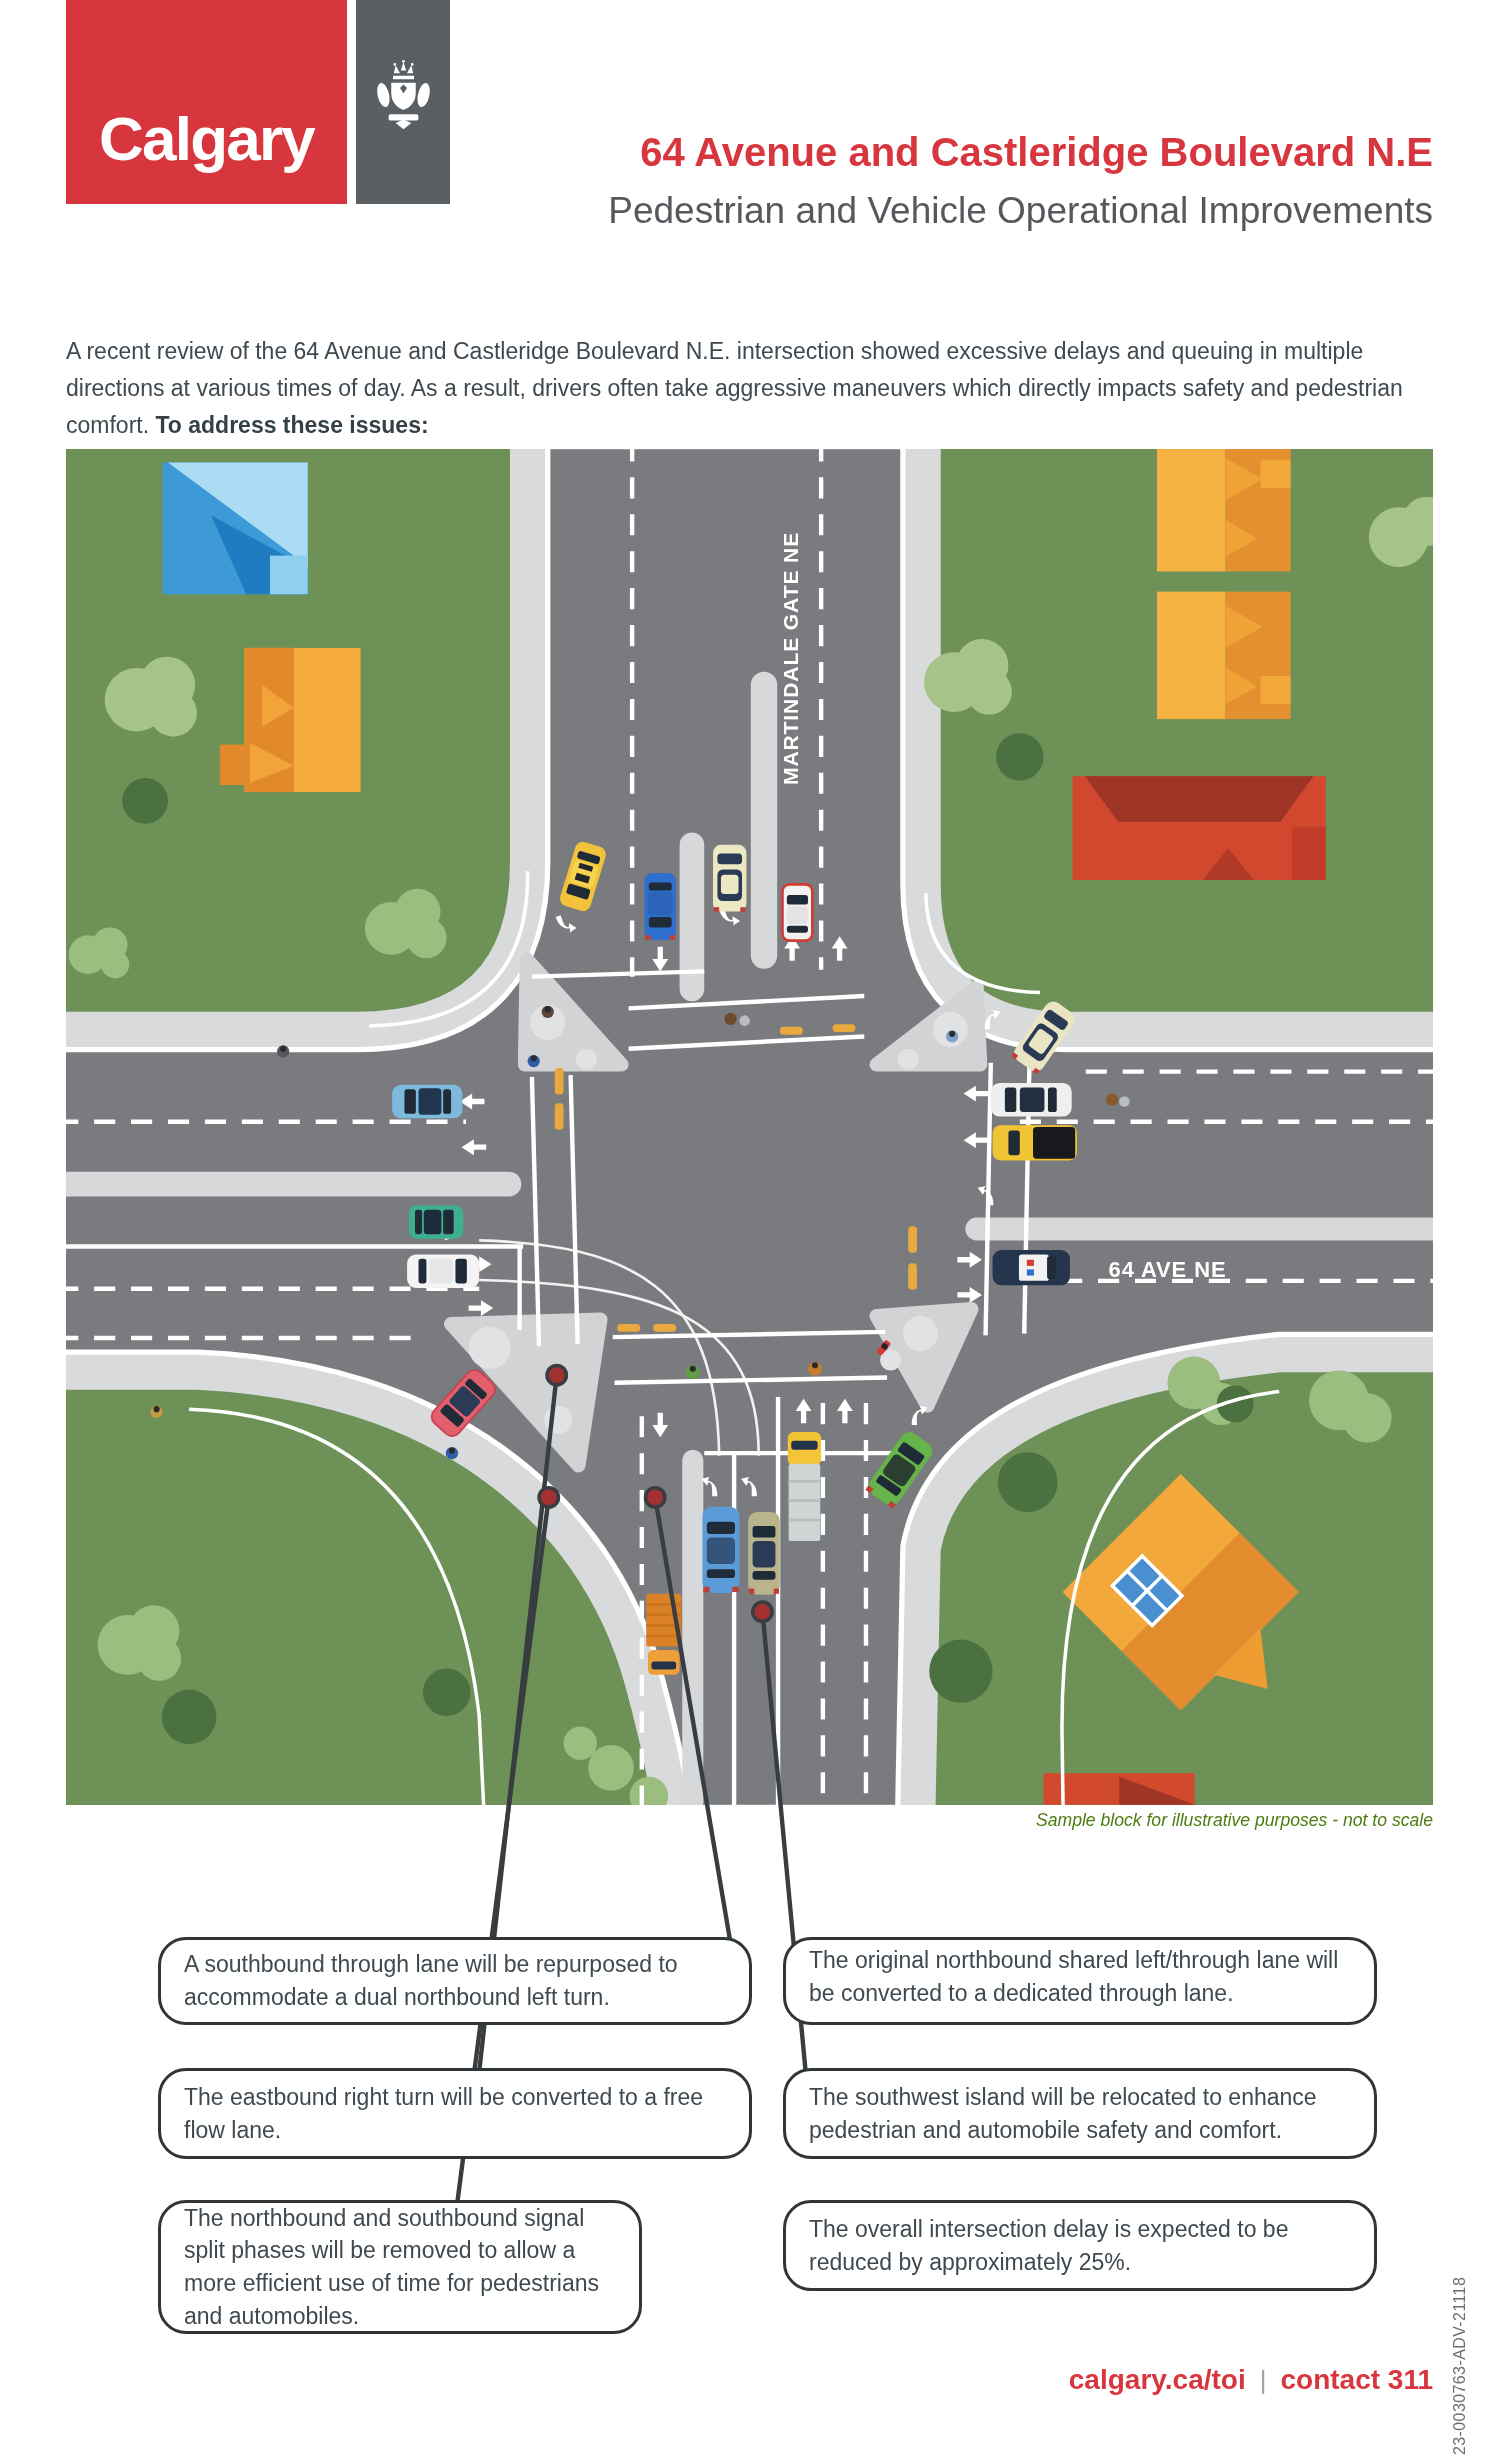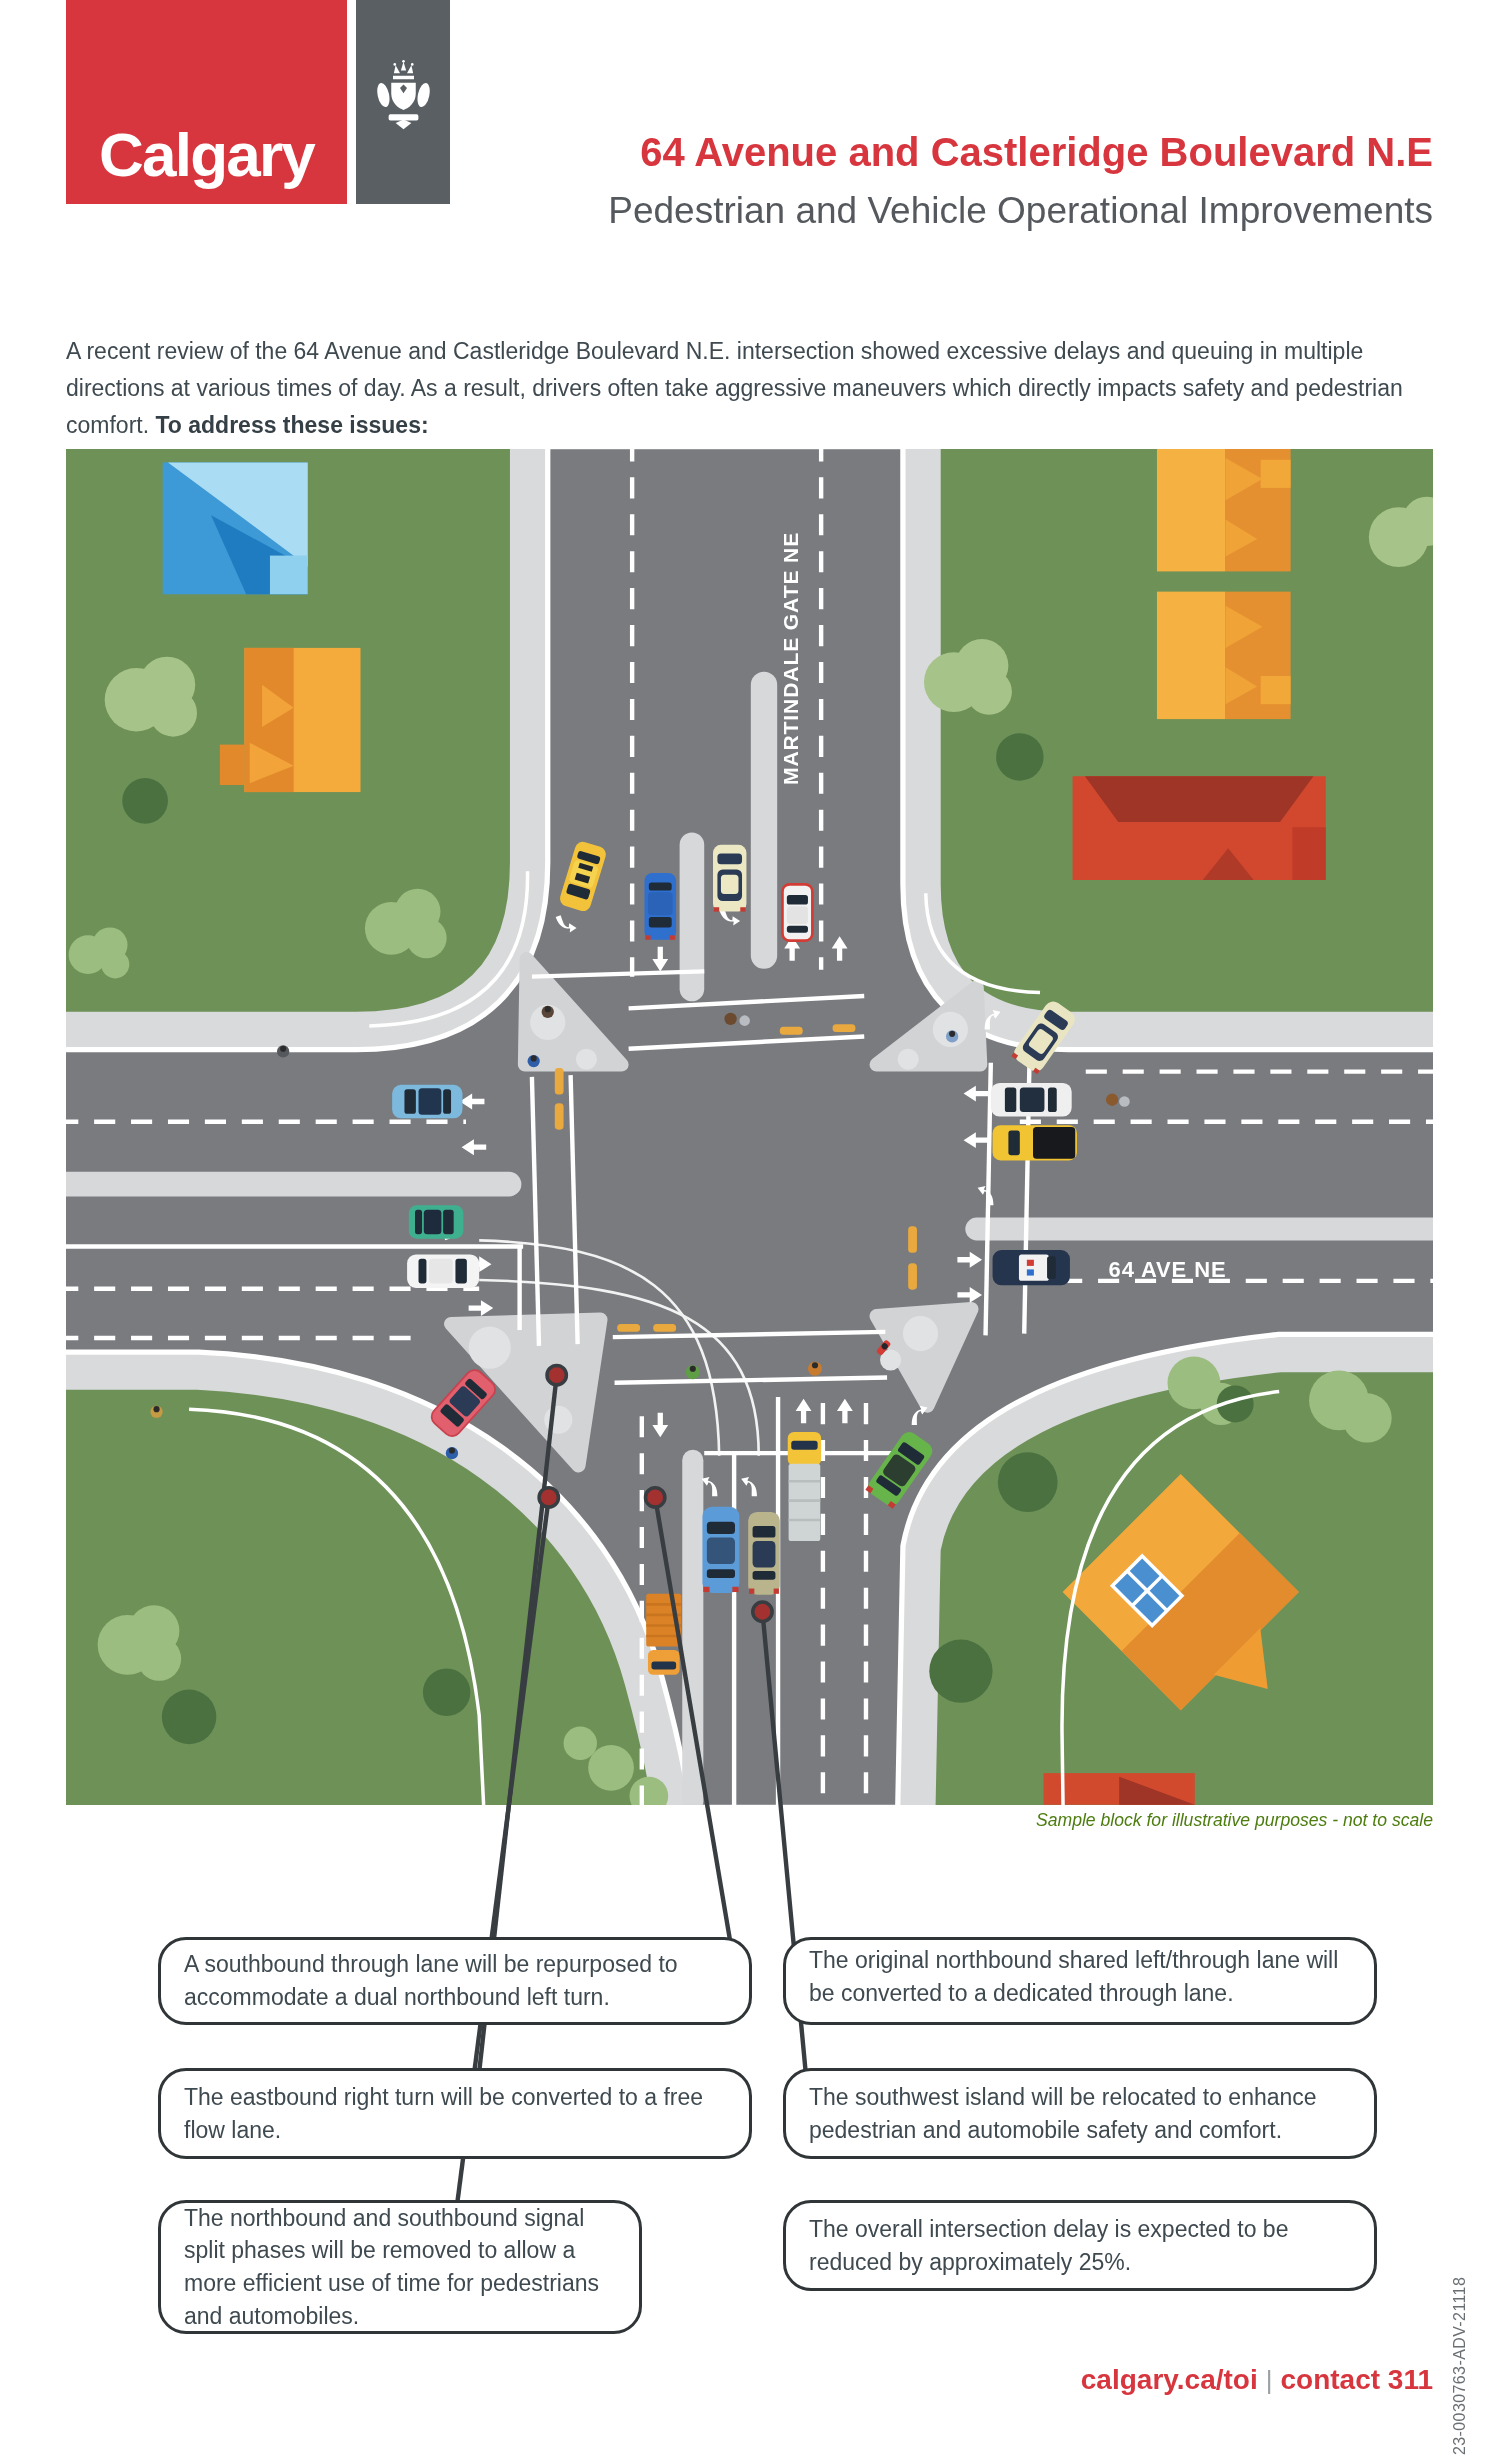--- a/index.html
+++ b/index.html
@@ -3,37 +3,37 @@
 <meta charset="utf-8">
 <style>
   html,body{margin:0;padding:0;background:#ffffff;}
   #page{position:relative;width:1495px;height:2462px;background:#fff;overflow:hidden;
         font-family:"Liberation Sans", sans-serif;}
   .abs{position:absolute;}
   
   #logo-red{left:66px;top:0;width:281px;height:204px;background:#d8363e;display:flex;
             align-items:flex-end;justify-content:center;}
   #logo-red span{color:#fff;font-size:62px;font-weight:bold;letter-spacing:-1.8px;line-height:1;
-                 padding-bottom:18px;}
+                 padding-bottom:34px;}
   #logo-gray{left:356px;top:0;width:94px;height:204px;background:#595f63;display:flex;
              align-items:center;justify-content:center;}
   #page-title{right:62px;top:130px;font-size:40px;font-weight:bold;color:#d8363e;white-space:nowrap;}
   #page-subtitle{right:62px;top:190px;font-size:37px;font-weight:normal;color:#55595d;white-space:nowrap;}
   #intro{left:66px;top:310px;width:1346px;font-size:23px;line-height:1.6;color:#3e4950;}
   #intro b{color:#343f46;}
   
   #map{left:66px;top:449px;width:1367px;height:1356px;}
   #map-caption{right:62px;top:1810px;font-size:17.6px;font-style:italic;color:#4d7c0f;}
   
   .callout{background:#fff;border:3.5px solid #303538;border-radius:28px;display:flex;
            align-items:center;box-sizing:border-box;padding:12.3px 23px;z-index:3;}
   .callout p{margin:0;font-size:23px;line-height:1.42;color:#3e4950;}
   #overlay{left:0;top:0;width:1495px;height:2462px;z-index:2;pointer-events:none;}
   
-  #footer{right:62px;top:2364px;display:flex;align-items:baseline;gap:8px;}
+  #footer{right:62px;top:2364px;display:flex;align-items:baseline;gap:14px;}
   #footer .url,#footer .contact{font-size:28px;font-weight:bold;color:#d8363e;}
   #footer .sep{font-size:26px;color:#9aa0a4;}
   #doc-code{left:1451px;top:2455px;transform:rotate(-90deg);transform-origin:0 0;
             white-space:nowrap;font-size:16px;color:#6a6f73;letter-spacing:0.4px;}
 </style>
 </head>
 <body>
 
 <div id="page">
 

